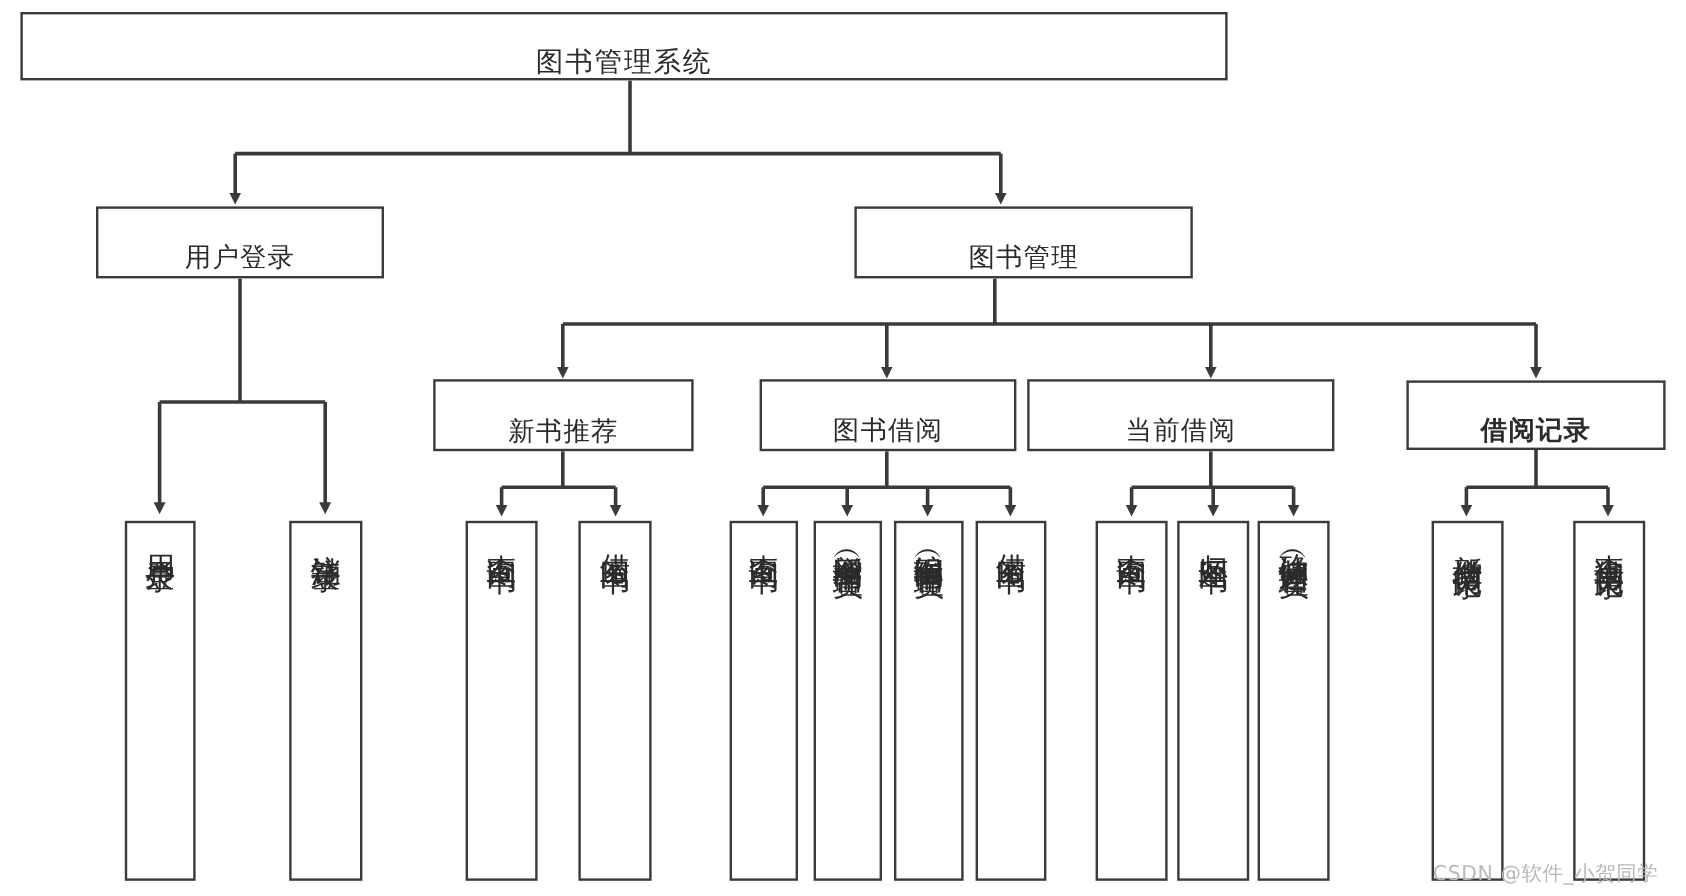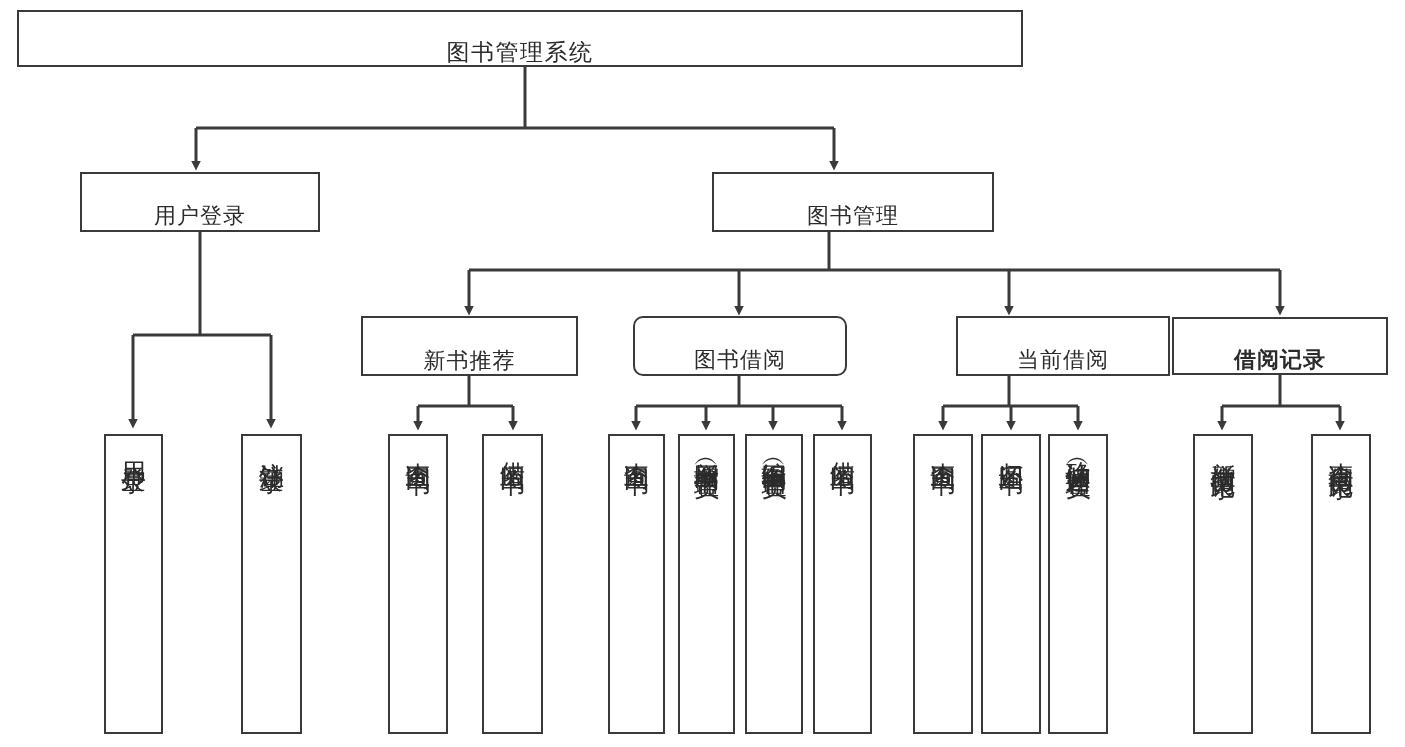--- a/index.html
+++ b/index.html
@@ -140,24 +140,24 @@
   <div class="node horiz" style="left:80px; top:172px; width:240px; height:60px;">
     <span class="lbl">用户登录</span>
   </div>
   <div class="node horiz" style="left:712px; top:172px; width:282px; height:60px;">
     <span class="lbl">图书管理</span>
   </div>
 
   <div class="node horiz" style="left:361px; top:316px; width:217px; height:60px;align-items:flex-end;">
     <span class="lbl">新书推荐</span>
   </div>
-  <div class="node horiz" style="left:633px; top:316px; width:214px; height:60px;border-radius:10px;">
+  <div class="node horiz" style="left:633px; top:316px; width:214px; height:60px;">
     <span class="lbl">图书借阅</span>
   </div>
-  <div class="node horiz" style="left:956px; top:316px; width:214px; height:60px;">
+  <div class="node horiz" style="left:856px; top:316px; width:256px; height:60px;">
     <span class="lbl">当前借阅</span>
   </div>
   <div class="node horiz" style="left:1172px; top:317px; width:216px; height:58px;font-weight:bold;">
     <span class="lbl">借阅记录</span>
   </div>
 
   <div class="node vert" style="left:104px; top:434px; width:59px; height:300px;">
     <span class="lbl">用户登录</span>
   </div>
   <div class="node vert" style="left:241px; top:434px; width:61px; height:300px;">
@@ -194,14 +194,15 @@
     <span class="lbl">确认归还（管理员）</span>
   </div>
 
   <div class="node vert" style="left:1193px; top:434px; width:60px; height:300px;">
     <span class="lbl">新增借阅记录</span>
   </div>
   <div class="node vert" style="left:1311px; top:434px; width:60px; height:300px;">
     <span class="lbl">查询借阅记录</span>
   </div>
 
+  <div class="watermark" style="left:1194px; top:716px;">CSDN @软件_小贺同学</div>
 
 </div>
 
 </body></html>

